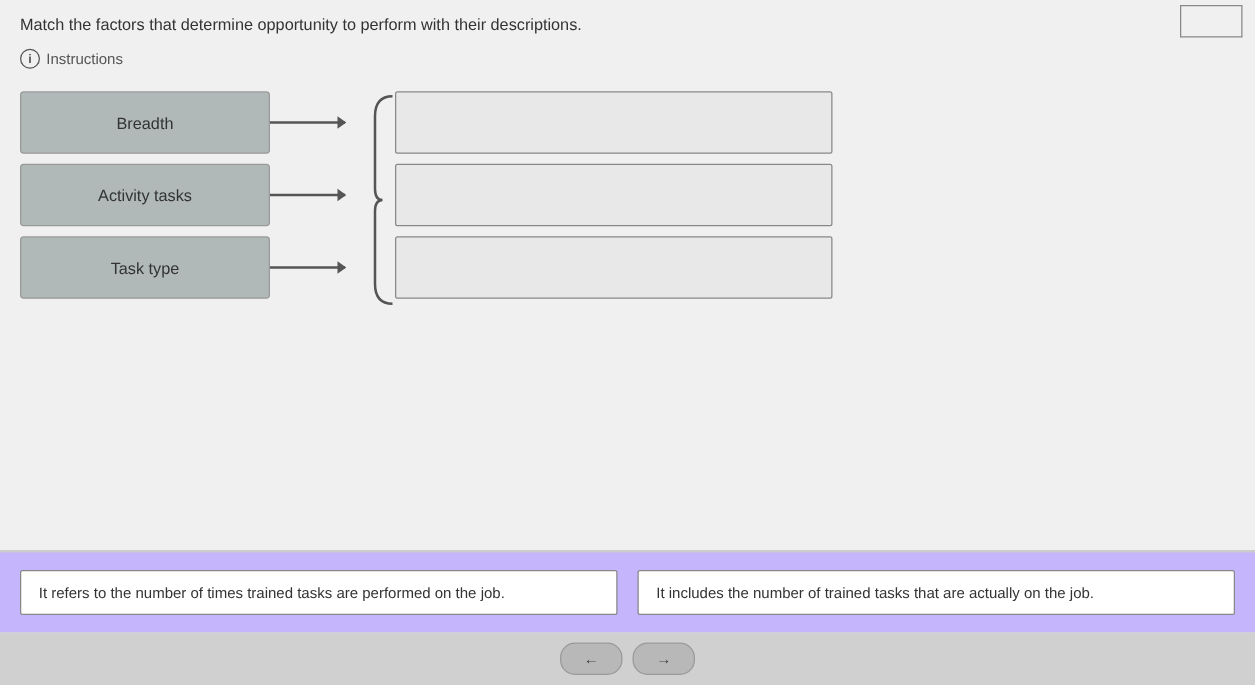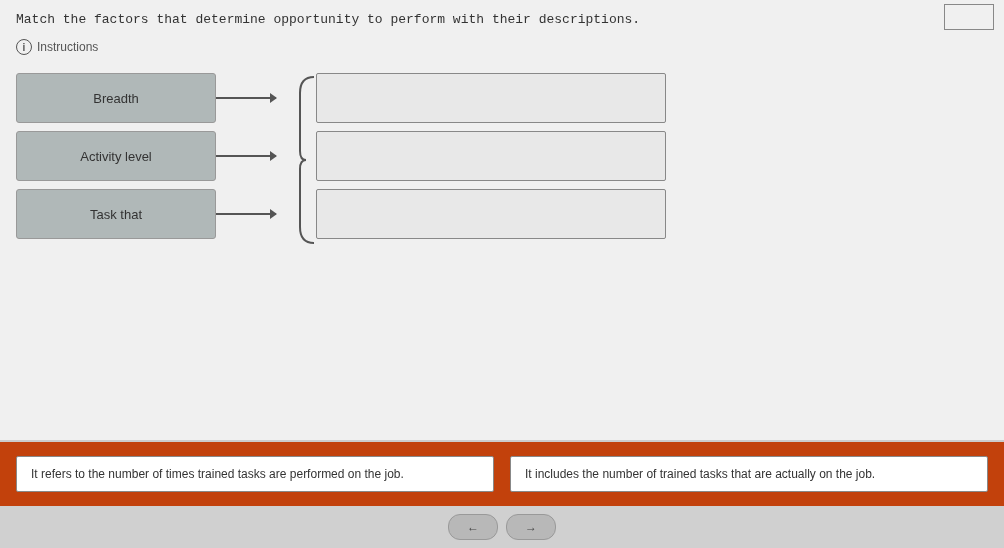--- a/index.html
+++ b/index.html
@@ -14,21 +14,20 @@
     .main-container {
       background: #f0f0f0;
       flex: 1;
       padding: 12px 16px 0 16px;
       position: relative;
     }
     .instruction-text {
       font-size: 13px;
       color: #333;
       margin-bottom: 12px;
-      font-family: Liberation Mono, monospace;
     }
     .instructions-link {
       display: flex;
       align-items: center;
       gap: 5px;
       font-size: 12px;
       color: #555;
       margin-bottom: 18px;
       cursor: pointer;
     }
@@ -116,21 +115,21 @@
       gap: 8px;
     }
     .drop-box {
       width: 350px;
       min-height: 50px;
       background: #e8e8e8;
       border: 1.5px solid #888;
       border-radius: 2px;
     }
     .bottom-section {
-      background: #c2410c;
+      background: #c4b5fd;
       border-top: 2px solid #ccc;
       padding: 14px 16px;
       display: flex;
       flex-direction: column;
       gap: 16px;
     }
     .answer-row {
       display: flex;
       gap: 16px;
     }
@@ -186,24 +185,24 @@
     <span>Instructions</span>
   </div>
 
   <div class="matching-area">
 
     <div class="left-terms">
       <div class="term-box">
         <span>Breadth</span>
       </div>
       <div class="term-box">
-        <span>Activity level</span>
+        <span>Activity tasks</span>
       </div>
       <div class="term-box">
-        <span>Task that</span>
+        <span>Task type</span>
       </div>
     </div>
 
     <div class="connectors-area">
       <div class="connector-row">
         <div class="connector-line"></div>
       </div>
       <div class="connector-row">
         <div class="connector-line"></div>
       </div>

